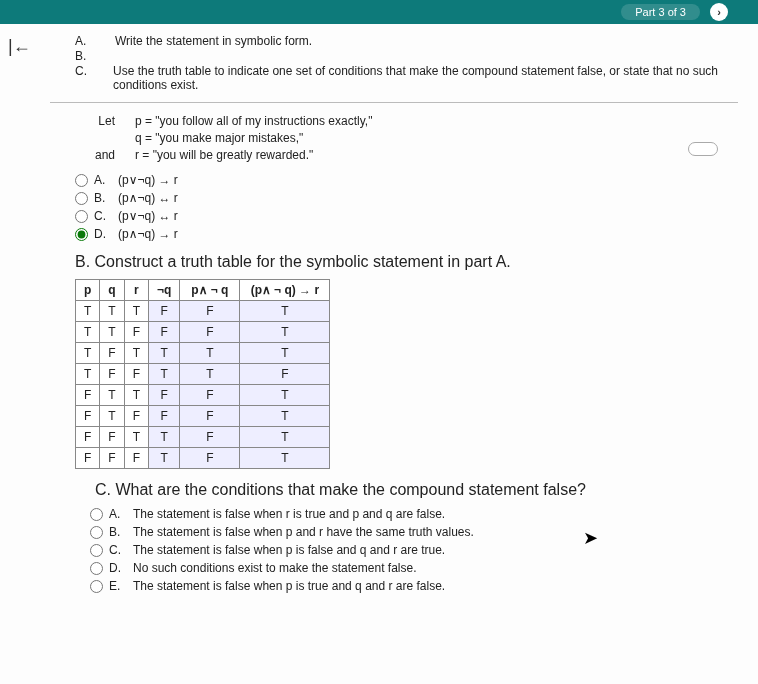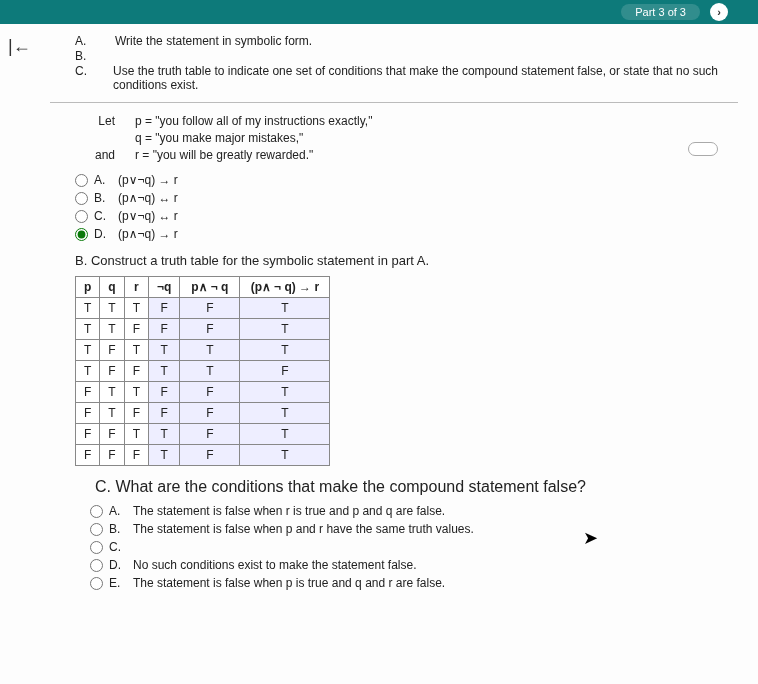--- a/index.html
+++ b/index.html
@@ -73,21 +73,21 @@
       border-radius: 8px;
       background: white;
     }
     .let-block { margin-left: 75px; font-size: 12px; line-height: 1.4; }
     .let-block .row { display: flex; }
     .let-block .pre { width: 40px; text-align: right; padding-right: 20px; }
     .radios { margin-left: 55px; margin-top: 10px; font-size: 12px; }
     .radio-row { display: flex; align-items: center; gap: 6px; margin: 4px 0; }
     .radio-row input { margin: 0; }
     .radio-row .letter { width: 18px; }
-    .section-b { margin-left: 55px; margin-top: 12px; font-size: 13px; }
+    .section-b { margin-left: 55px; margin-top: 12px; font-size: 16px; }
     .truth-table {
       border-collapse: collapse;
       margin-left: 55px;
       margin-top: 8px;
       font-size: 12px;
       background: white;
     }
     .truth-table th, .truth-table td {
       border: 1px solid #888;
       padding: 3px 8px;
@@ -267,20 +267,21 @@
       <span>The statement is false when r is true and p and q are false.</span>
     </div>
     <div class="radio-row">
       <input type="radio" name="pc" style="">
       <span class="letter">B.</span>
       <span>The statement is false when p and r have the same truth values.</span>
     </div>
     <div class="radio-row">
       <input type="radio" name="pc" style="">
       <span class="letter">C.</span>
+      <span>The statement is false when p is false and q and r are true.</span>
     </div>
     <div class="radio-row">
       <input type="radio" name="pc" style="">
       <span class="letter">D.</span>
       <span>No such conditions exist to make the statement false.</span>
     </div>
     <div class="radio-row">
       <input type="radio" name="pc" style="">
       <span class="letter">E.</span>
       <span>The statement is false when p is true and q and r are false.</span>

